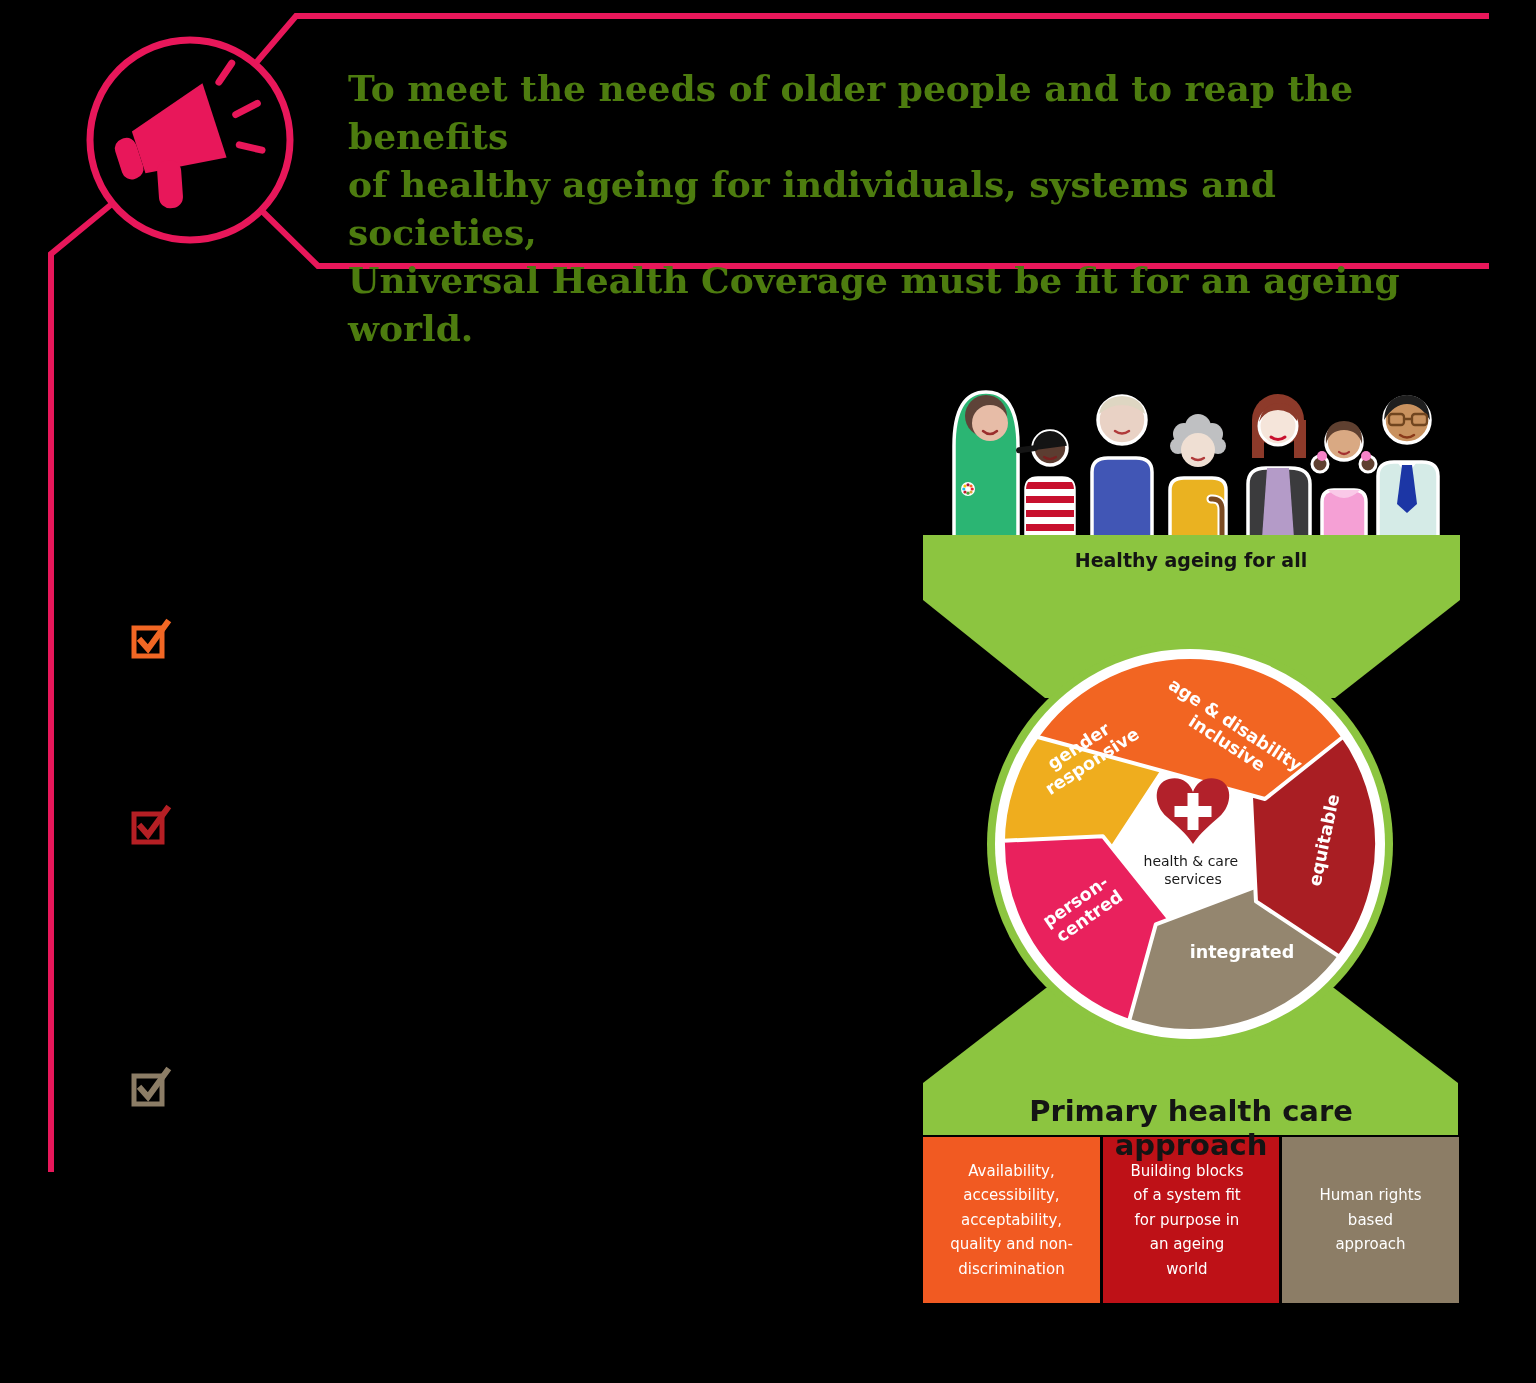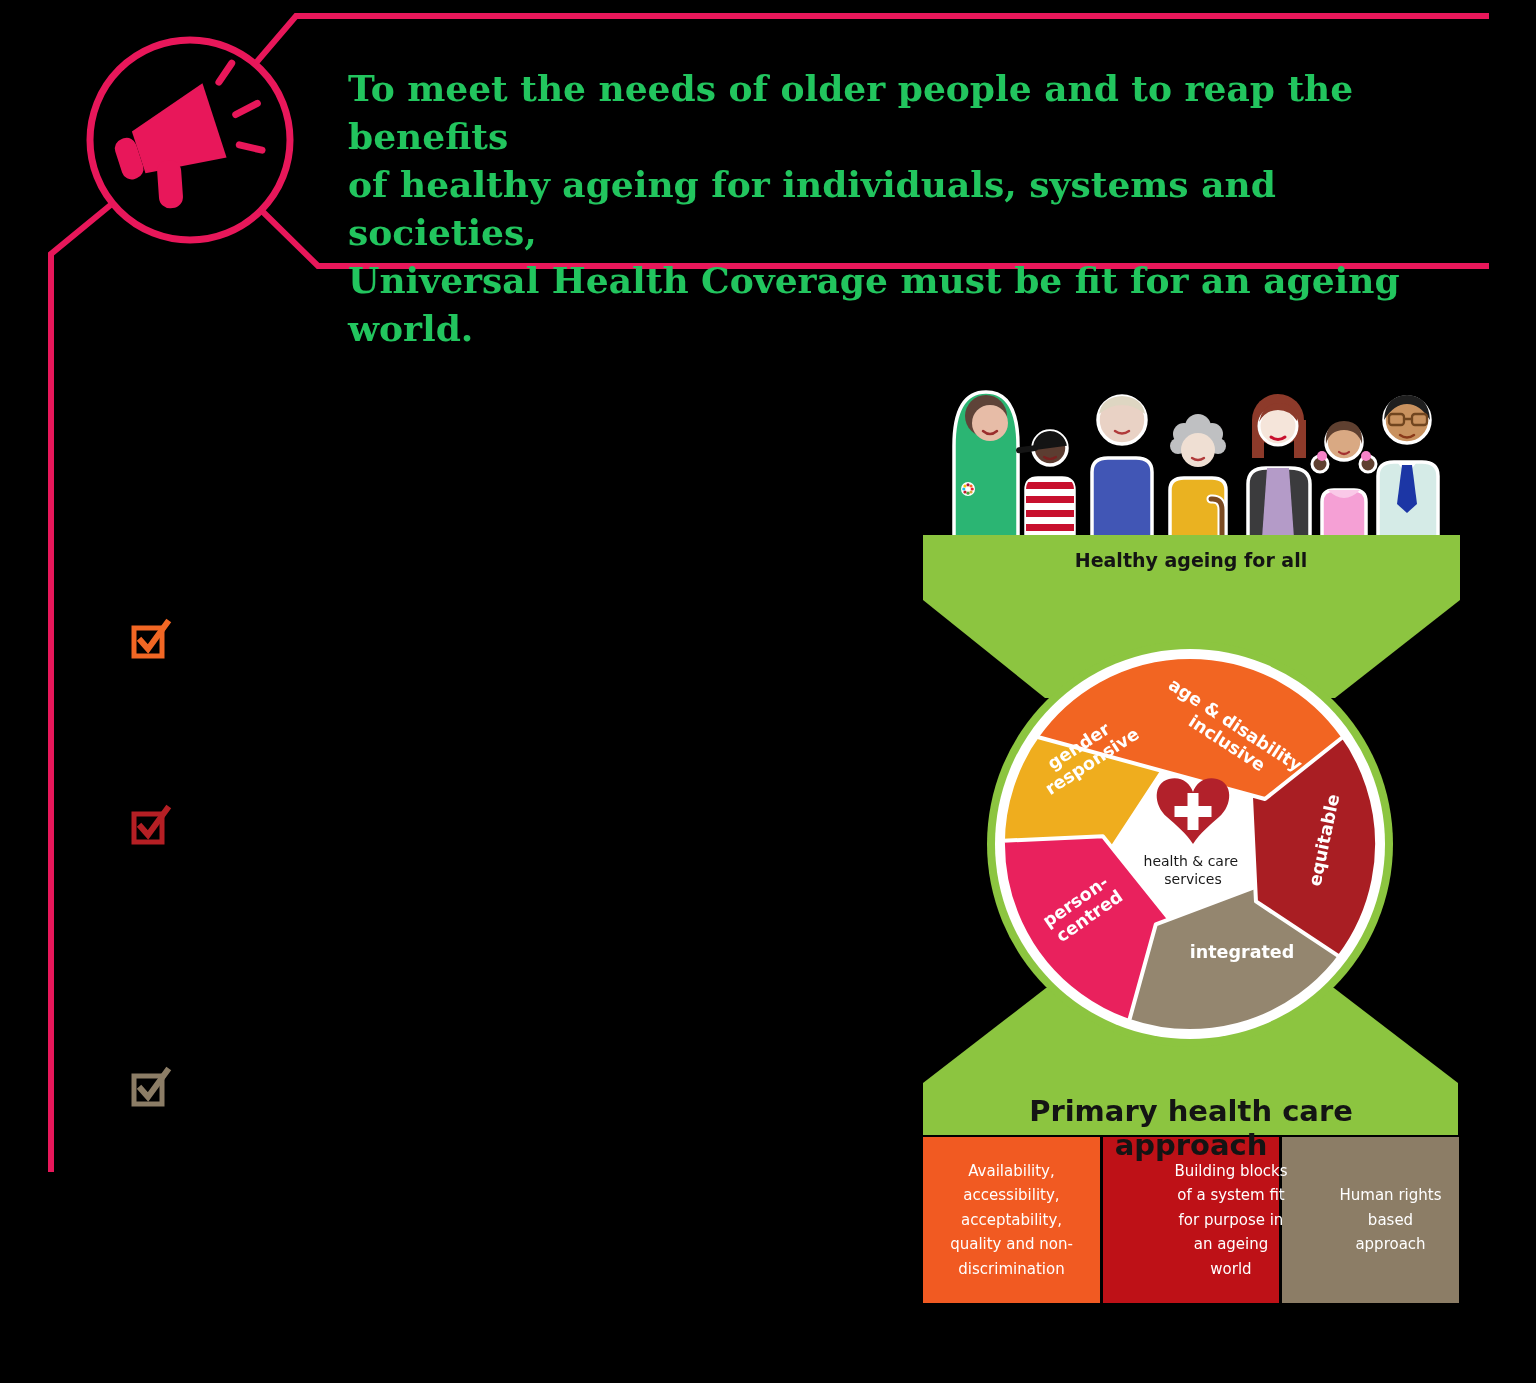--- a/index.html
+++ b/index.html
@@ -4,35 +4,35 @@
 <style>
   html,body{margin:0;padding:0;}
   body{
     width:1536px;height:1383px;position:relative;background:#000;
     font-family:"DejaVu Sans","Liberation Sans",sans-serif;overflow:hidden;
   }
   #art{position:absolute;left:0;top:0;}
   .quote{
     position:absolute;left:348px;top:64px;width:1120px;
     font-family:"DejaVu Serif","Liberation Serif",serif;
-    font-weight:bold;font-size:36px;line-height:48px;color:#22c55e;
+    font-weight:bold;font-size:36px;line-height:48px;color:#4d7c0f;
     white-space:pre-line;letter-spacing:0px;
   }
   .banner-title{
     position:absolute;text-align:center;color:#141414;font-weight:bold;
   }
   #banner-top{left:960px;top:549px;width:462px;font-size:19px;}
   #banner-bottom{left:960px;top:1094px;width:462px;font-size:29px;text-align:center;}
   .box-text{
     position:absolute;top:1137px;height:166px;display:flex;align-items:center;justify-content:center;
     color:#fff;font-size:15px;line-height:24.5px;text-align:center;white-space:pre-line;
   }
   #box-text-1{left:923px;width:177px;}
-  #box-text-2{left:1103px;width:168px;padding-left:44px;}
-  #box-text-3{left:1282px;width:177px;margin-left:20px;}
+  #box-text-2{left:1103px;width:168px;}
+  #box-text-3{left:1282px;width:177px;}
 </style>
 </head>
 <body>
 
 <svg id="art" width="1536" height="1383" viewBox="0 0 1536 1383">
 
   <g stroke="#E8175A" fill="none">
     <circle cx="190" cy="140" r="100" stroke-width="7"></circle>
     <path d="M255,64 L296,16 H1489" stroke-width="6"></path>
     <path d="M261,210 L318,266 H1489" stroke-width="6"></path>

